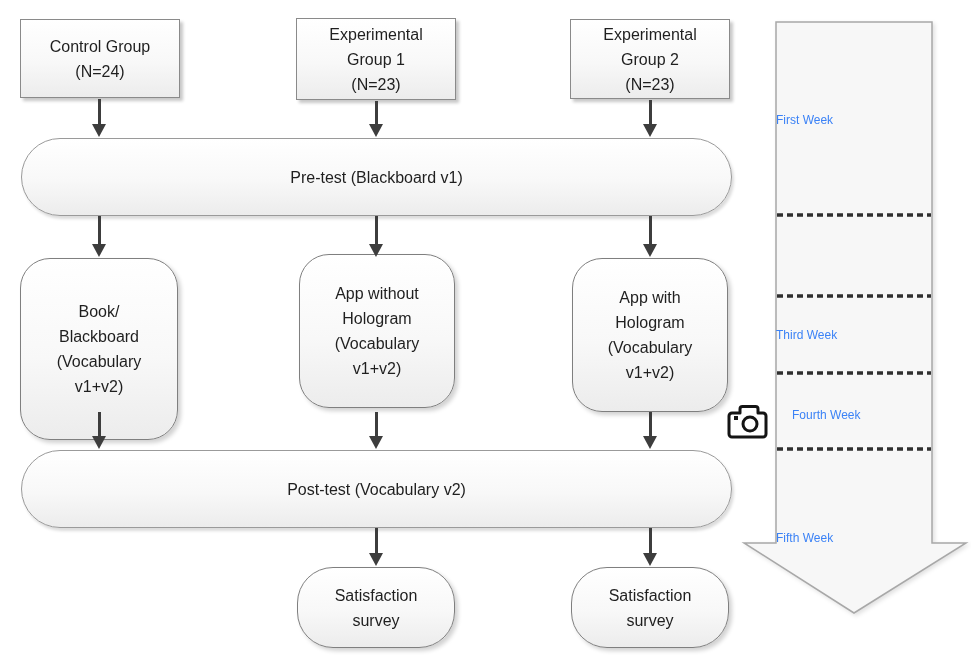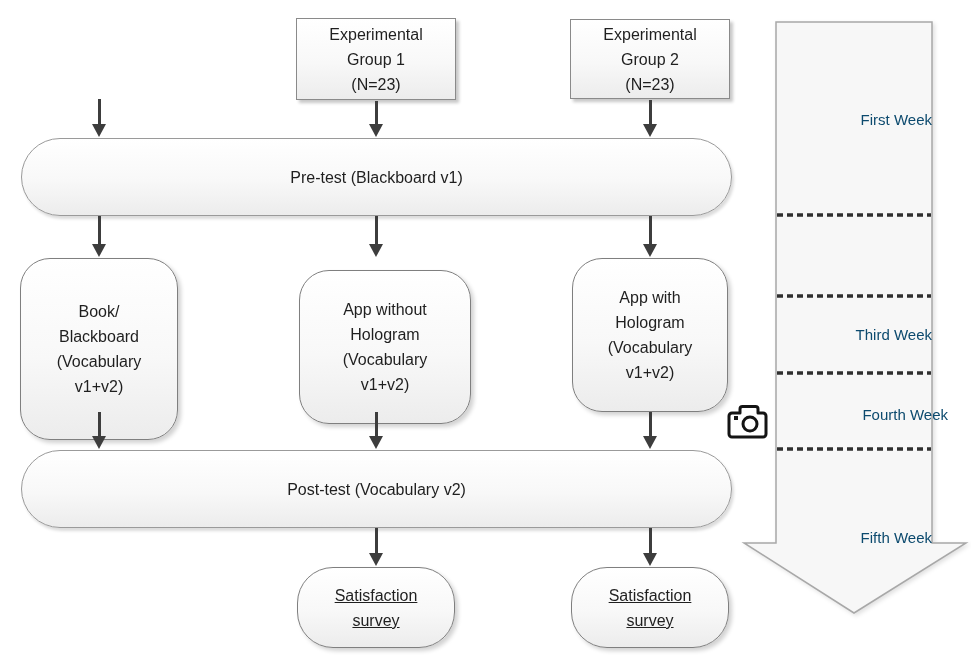--- a/index.html
+++ b/index.html
@@ -35,21 +35,20 @@
   }
   .round {
     border-radius: 30px;
     border-color: #7f7f7f;
     box-shadow: 3px 3px 4px rgba(0,0,0,0.18);
   }
   .survey {
     border-radius: 36px;
     border-color: #7f7f7f;
     box-shadow: 3px 3px 4px rgba(0,0,0,0.18);
-    text-decoration: underline;
   }
   .arrow { position: absolute; width: 15px; }
   .arrow .shaft {
     position: absolute;
     left: 6px; top: 0;
     width: 3px;
     height: calc(100% - 12px);
     background: #3d3d3d;
   }
   .arrow .head {
@@ -57,47 +56,49 @@
     left: 0; bottom: 0;
     width: 0; height: 0;
     border-left: 7.5px solid transparent;
     border-right: 7.5px solid transparent;
     border-top: 13px solid #3d3d3d;
   }
   .week-label {
     position: absolute;
     left: 776px;
     width: 156px;
-    text-align: right;
-    font-size: 15px;
+    text-align: left;
+    font-size: 12px;
     line-height: 24px;
-    color: #0c4a6e;
+    color: #3b82f6;
   }
   .timeline-svg { position: absolute; left: 740px; top: 15px; }
   .camera { position: absolute; left: 726px; top: 401px; }
 </style>
 </head>
 <body>
 
 <div class="canvas">
 
+  <div class="node rect" style="left:20px; top:19px; width:160px; height:79px;">Control Group
+(N=24)</div>
   <div class="node rect" style="left:296px; top:18px; width:160px; height:82px;">Experimental
 Group 1
 (N=23)</div>
   <div class="node rect" style="left:570px; top:19px; width:160px; height:80px;">Experimental
 Group 2
 (N=23)</div>
 
   <div class="node pill" style="left:21px; top:138px; width:711px; height:78px;">Pre-test (Blackboard v1)</div>
 
   <div class="node round" style="left:20px; top:258px; width:158px; height:182px;">Book/
 Blackboard
 (Vocabulary
 v1+v2)</div>
-  <div class="node round" style="left:299px; top:270px; width:172px; height:154px;">App without
+  <div class="node round" style="left:299px; top:254px; width:156px; height:154px;">App without
 Hologram
 (Vocabulary
 v1+v2)</div>
   <div class="node round" style="left:572px; top:258px; width:156px; height:154px;">App with
 Hologram
 (Vocabulary
 v1+v2)</div>
 
   <div class="node pill" style="left:21px; top:450px; width:711px; height:78px;">Post-test (Vocabulary v2)</div>
 

